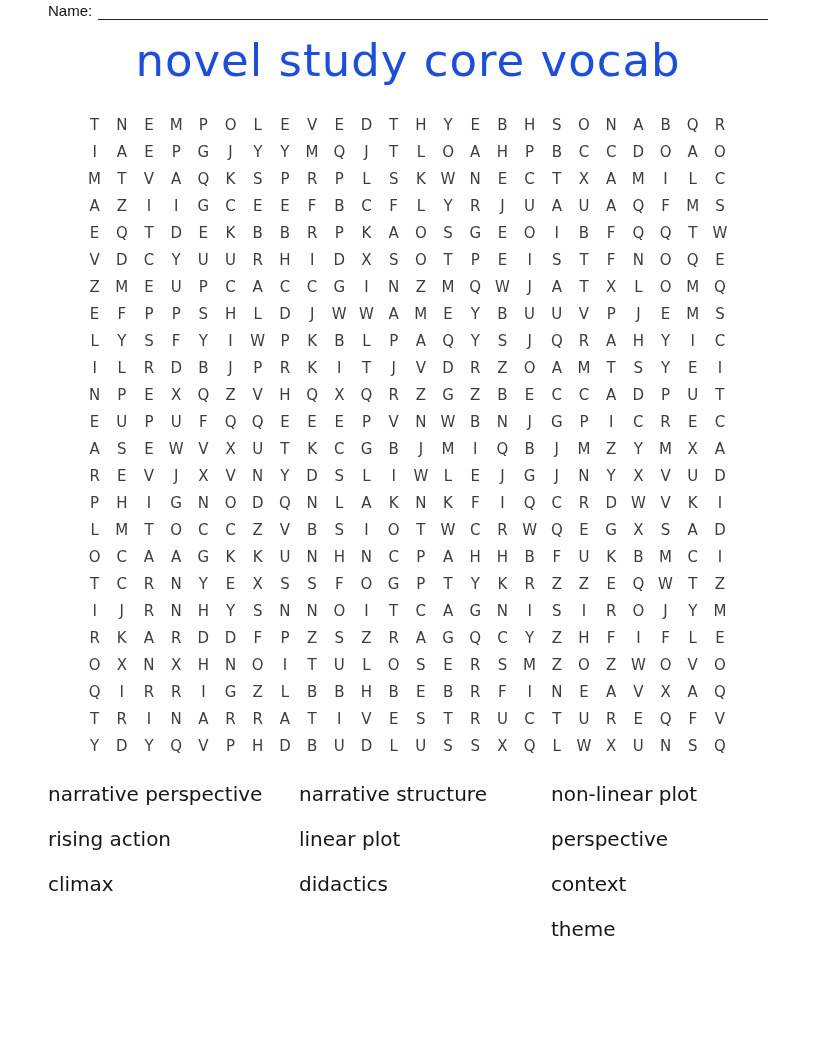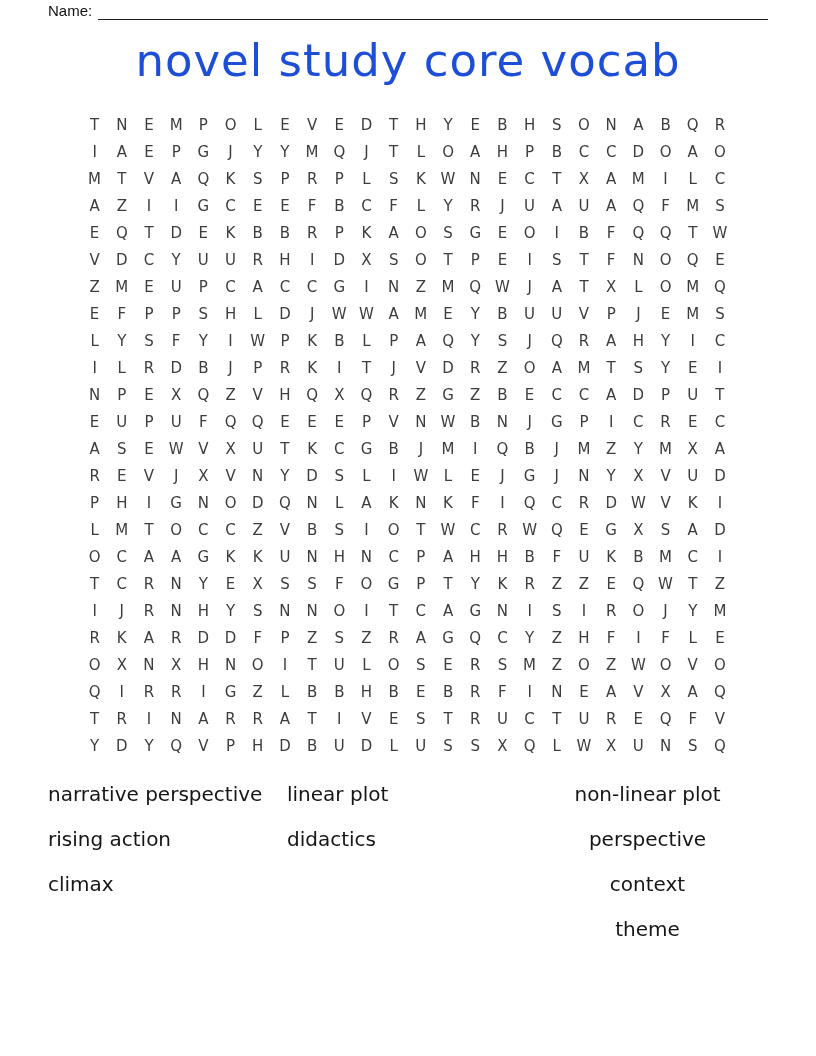--- a/index.html
+++ b/index.html
@@ -64,28 +64,29 @@
     font-family: "DejaVu Sans", sans-serif;
     font-size: 15px;
     color: #3d3d3d;
   }
   .words {
     position: absolute;
     top: 772px;
     left: 48px;
     right: 48px;
     display: flex;
+    gap: 12px;
   }
   .word-col {
     display: flex;
     flex-direction: column;
   }
   .word-col-0 { width: 239px; }
   .word-col-1 { width: 240px; }
-  .word-col-2 { flex: 1; align-items: center; }
+  .word-col-2 { flex: 1; }
   .word-item {
     height: 44.8px;
     display: flex;
     align-items: center;
     font-family: "DejaVu Sans", sans-serif;
     font-size: 20px;
     color: #161616;
     white-space: nowrap;
   }
 </style>
@@ -728,20 +729,21 @@
       </div>
     </div>
 
   <div class="words">
     <div class="word-col word-col-0">
         <div class="word-item">narrative perspective</div>
         <div class="word-item">rising action</div>
         <div class="word-item">climax</div>
       </div>
     <div class="word-col word-col-1">
+        <div class="word-item">narrative structure</div>
         <div class="word-item">linear plot</div>
         <div class="word-item">didactics</div>
       </div>
     <div class="word-col word-col-2">
         <div class="word-item">non-linear plot</div>
         <div class="word-item">perspective</div>
         <div class="word-item">context</div>
         <div class="word-item">theme</div>
       </div>
   </div>

